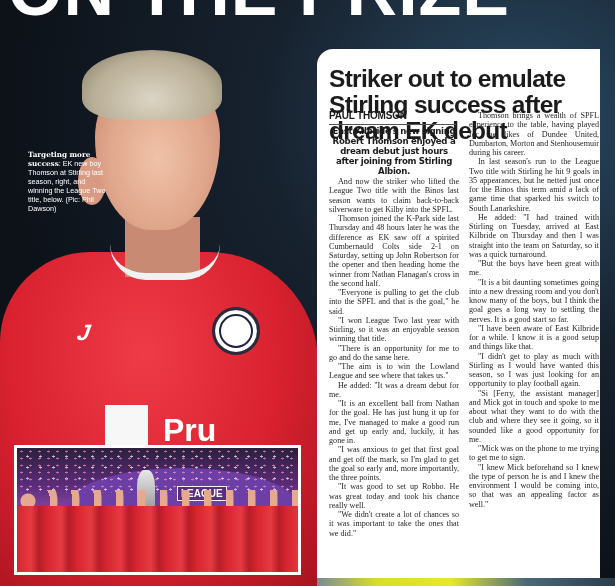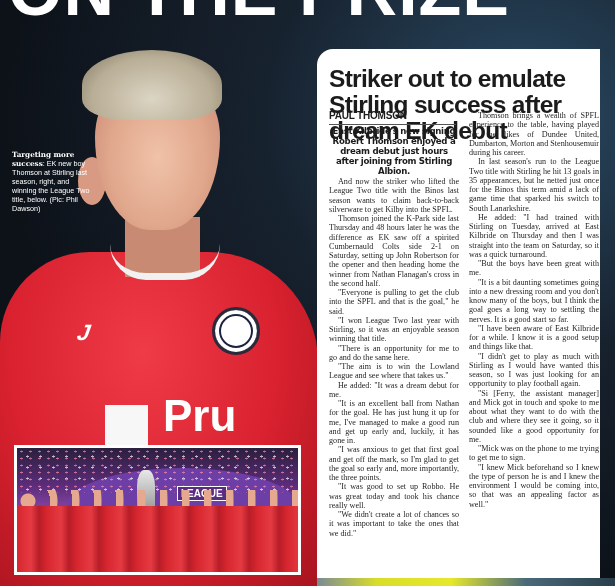--- a/index.html
+++ b/index.html
@@ -23,24 +23,24 @@
   .ear { position: absolute; left: 78px; top: 135px; width: 28px; height: 48px; background: #d99a83; border-radius: 50%; }
   .neck { position: absolute; left: 125px; top: 195px; width: 75px; height: 60px; background: #c88a72; }
   .shirt { position: absolute; left: 0; top: 230px; width: 318px; height: 334px;
     background: radial-gradient(ellipse at 45% 30%, #ef3b47 0%, #d9212f 55%, #a7141f 100%);
     border-radius: 90px 110px 0 0; }
   .collar { position: absolute; left: 110px; top: 222px; width: 110px; height: 36px; border-bottom: 7px solid #f1f1f1; border-radius: 0 0 60px 60px; }
   .joma { position: absolute; left: 78px; top: 298px; color: #fff; font-weight: 700; font-size: 22px; transform: skewX(-20deg); }
   .badge { position: absolute; left: 212px; top: 285px; width: 48px; height: 48px; border-radius: 50%;
     background: #fff; border: 3px solid #2a2a3a; box-shadow: inset 0 0 0 4px #fff, inset 0 0 0 6px #1e2440; }
   .sponsor-square { position: absolute; left: 105px; top: 383px; width: 43px; height: 43px; background: #f7f7f7; }
-  .sponsor-name { position: absolute; left: 163px; top: 372px; color: #fff; font-weight: 700; font-size: 44px; line-height: 1; }
+  .sponsor-name { position: absolute; left: 163px; top: 392px; color: #fff; font-weight: 700; font-size: 32px; line-height: 1; }
   .sponsor-sub { position: absolute; left: 167px; top: 428px; color: #fff; font-size: 11px; }
 
-  .caption { position: absolute; left: 12px; top: 150px; width: 80px; color: #ffffff; font-size: 7.2px; line-height: 9px; }
+  .caption { position: absolute; left: 28px; top: 150px; width: 80px; color: #ffffff; font-size: 7.2px; line-height: 9px; }
   .caption b { font-family: "DejaVu Serif", serif; font-weight: 700; }
 
   
   .inset { position: absolute; left: 14px; top: 445px; width: 287px; height: 130px; border: 3px solid #ffffff;
     background: linear-gradient(#2b1f3e 0%, #5b2c7a 30%, #7b3f99 45%, #c22a35 60%, #d52430 100%); overflow: hidden; }
   .inset-banner { position: absolute; left: 50px; top: 20px; width: 230px; height: 38px; background: #6d3fa6; border-radius: 50% 50% 0 0 / 100% 100% 0 0; }
   .inset-banner-text { position: absolute; left: 160px; top: 38px; color: #fff; font-size: 10px; font-weight: 700; background: #5b2c84; padding: 1px 3px; border: 1px solid #fff; }
   .players-row { position: absolute; left: 0; top: 58px; width: 100%; height: 72px;
     background: repeating-linear-gradient(90deg, #d7262f 0px, #e53a42 14px, #b81d27 22px, #d7262f 30px); }
   .heads-row { position: absolute; left: 0; top: 42px; width: 100%; height: 22px;
@@ -118,21 +118,21 @@
       <p>"The aim is to win the Lowland League and see where that takes us."</p>
       <p>He added: "It was a dream debut for me.</p>
       <p>"It is an excellent ball from Nathan for the goal. He has just hung it up for me, I've managed to make a good run and get up early and, luckily, it has gone in.</p>
       <p>"I was anxious to get that first goal and get off the mark, so I'm glad to get the goal so early and, more importantly, the three points.</p>
       <p>"It was good to set up Robbo. He was great today and took his chance really well.</p>
       <p>"We didn't create a lot of chances so it was important to take the ones that we did."</p>
     </div>
 
     <div class="col right">
       <p>Thomson brings a wealth of SPFL experience to the table, having played for the likes of Dundee United, Dumbarton, Morton and Stenhousemuir during his career.</p>
-      <p>In last season's run to the League Two title with Stirling he hit 13 goals in 35 appearances, but he netted just once for the Binos this term amid a lack of game time that sparked his switch to South Lanarkshire.</p>
+      <p>In last season's run to the League Two title with Stirling he hit 9 goals in 35 appearances, but he netted just once for the Binos this term amid a lack of game time that sparked his switch to South Lanarkshire.</p>
       <p>He added: "I had trained with Stirling on Tuesday, arrived at East Kilbride on Thursday and then I was straight into the team on Saturday, so it was a quick turnaround.</p>
       <p>"But the boys have been great with me.</p>
       <p>"It is a bit daunting sometimes going into a new dressing room and you don't know many of the boys, but I think the goal goes a long way to settling the nerves. It is a good start so far.</p>
       <p>"I have been aware of East Kilbride for a while. I know it is a good setup and things like that.</p>
       <p>"I didn't get to play as much with Stirling as I would have wanted this season, so I was just looking for an opportunity to play football again.</p>
       <p>"Si [Ferry, the assistant manager] and Mick got in touch and spoke to me about what they want to do with the club and where they see it going, so it sounded like a good opportunity for me.</p>
       <p>"Mick was on the phone to me trying to get me to sign.</p>
       <p>"I knew Mick beforehand so I knew the type of person he is and I knew the environment I would be coming into, so that was an appealing factor as well."</p>
     </div>
   </div>

